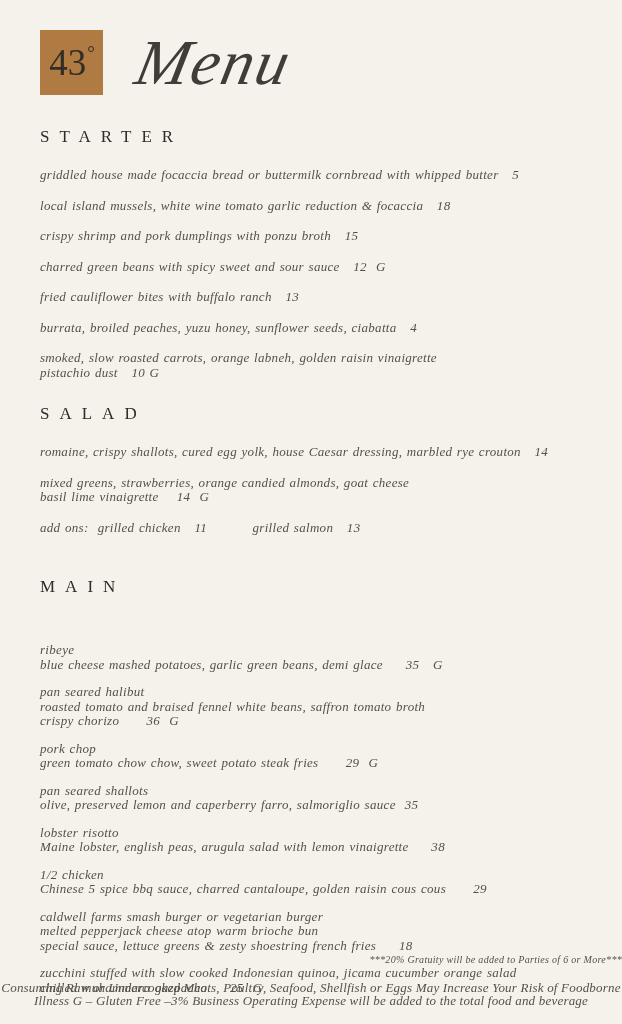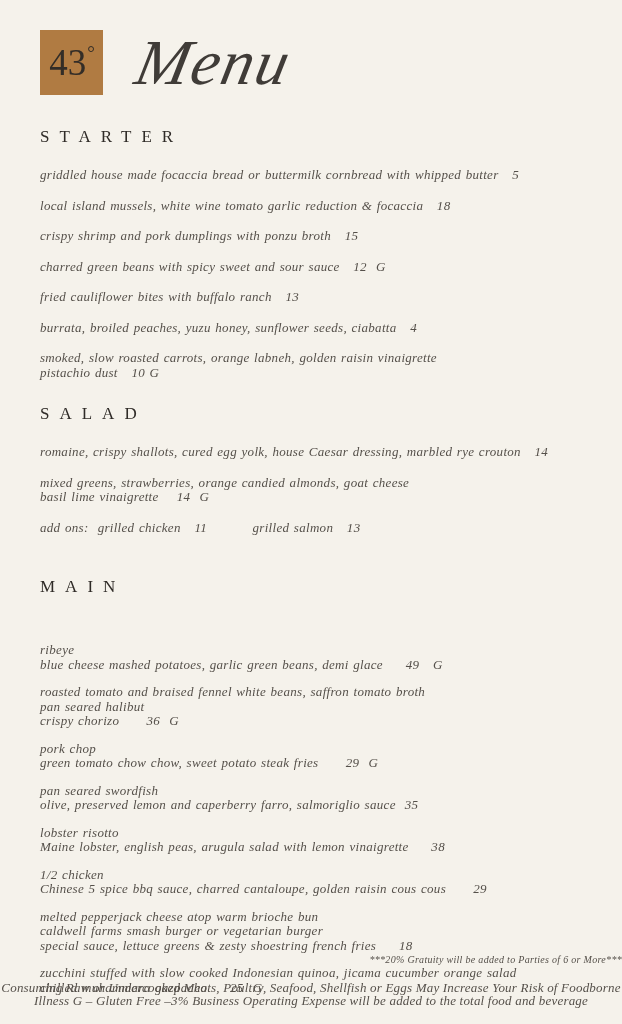--- a/index.html
+++ b/index.html
@@ -147,46 +147,46 @@
           <div class="menu-item">
             <div class="item-line">add ons:  grilled chicken   11          grilled salmon   13</div>
           </div>
         </div>
       </section>
       <section class="section section-main">
         <h2 class="section-heading">MAIN</h2>
         <div class="menu-items">
           <div class="menu-item">
             <div class="item-line">ribeye</div>
-            <div class="item-line">blue cheese mashed potatoes, garlic green beans, demi glace     49   G</div>
-          </div>
-          <div class="menu-item">
+            <div class="item-line">blue cheese mashed potatoes, garlic green beans, demi glace     35   G</div>
+          </div>
+          <div class="menu-item">
+            <div class="item-line">pan seared halibut</div>
             <div class="item-line">roasted tomato and braised fennel white beans, saffron tomato broth</div>
-            <div class="item-line">pan seared halibut</div>
             <div class="item-line">crispy chorizo      36  G</div>
           </div>
           <div class="menu-item">
             <div class="item-line">pork chop</div>
             <div class="item-line">green tomato chow chow, sweet potato steak fries      29  G</div>
           </div>
           <div class="menu-item">
-            <div class="item-line">pan seared swordfish</div>
+            <div class="item-line">pan seared shallots</div>
             <div class="item-line">olive, preserved lemon and caperberry farro, salmoriglio sauce  35</div>
           </div>
           <div class="menu-item">
             <div class="item-line">lobster risotto</div>
             <div class="item-line">Maine lobster, english peas, arugula salad with lemon vinaigrette     38</div>
           </div>
           <div class="menu-item">
             <div class="item-line">1/2 chicken</div>
             <div class="item-line">Chinese 5 spice bbq sauce, charred cantaloupe, golden raisin cous cous      29</div>
           </div>
           <div class="menu-item">
+            <div class="item-line">caldwell farms smash burger or vegetarian burger</div>
             <div class="item-line">melted pepperjack cheese atop warm brioche bun</div>
-            <div class="item-line">caldwell farms smash burger or vegetarian burger</div>
             <div class="item-line">special sauce, lettuce greens &amp; zesty shoestring french fries     18</div>
           </div>
           <div class="menu-item">
             <div class="item-line">zucchini stuffed with slow cooked Indonesian quinoa, jicama cucumber orange salad</div>
             <div class="item-line">chilled muhammara gazpacho     25  G</div>
           </div>
         </div>
       </section>
     </div>
 

